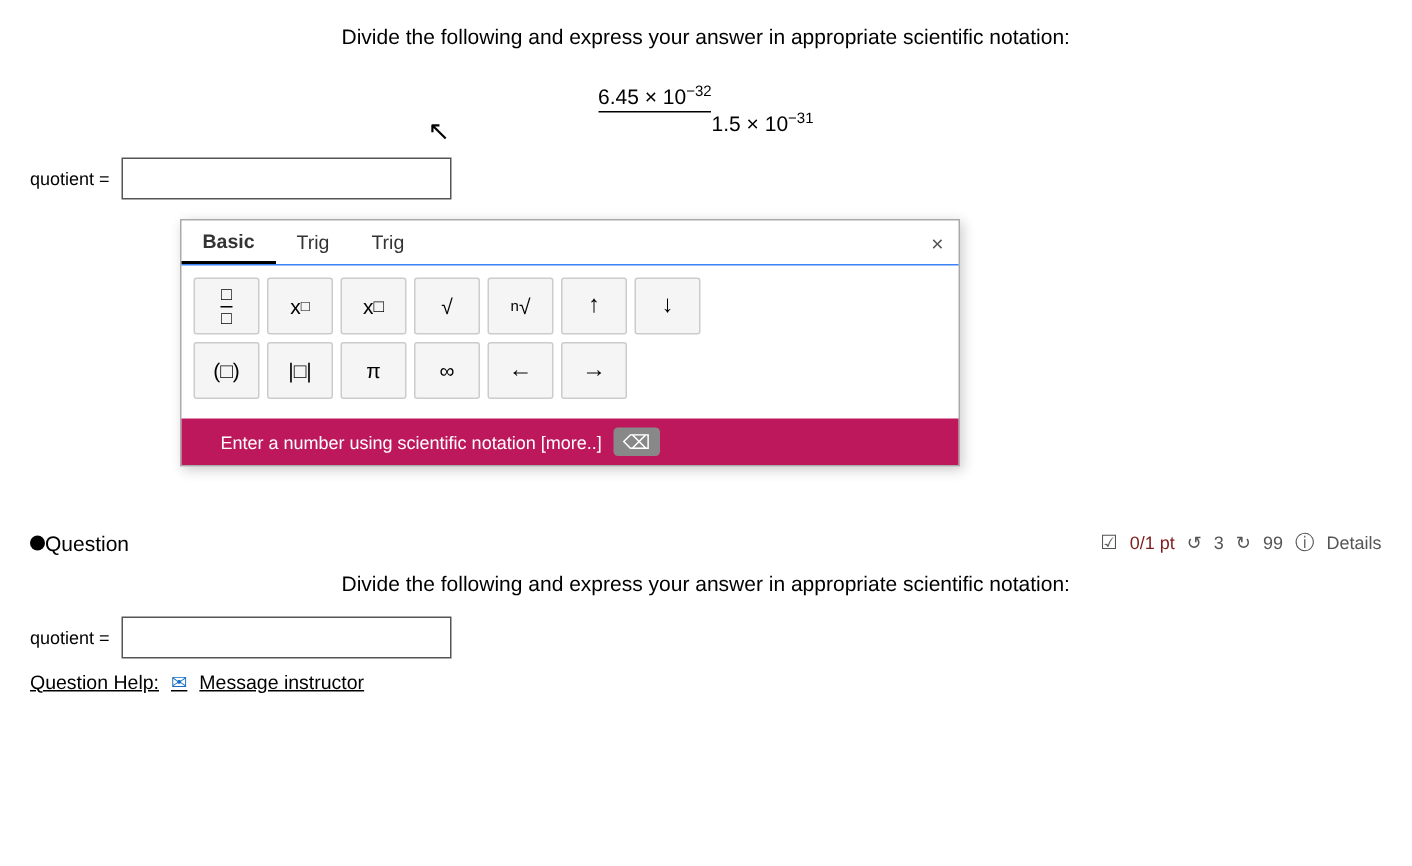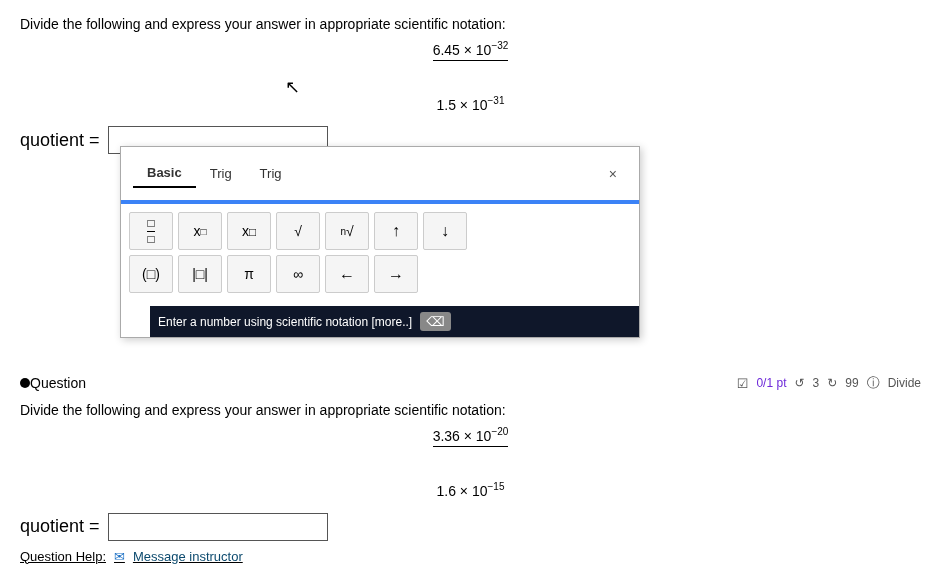--- a/index.html
+++ b/index.html
@@ -18,25 +18,26 @@
       padding: 16px 20px;
     }
 
     .question-block {
       margin-bottom: 20px;
     }
 
     .question-text {
       font-size: 14px;
       margin-bottom: 8px;
+      text-align: center;
     }
 
     .fraction-container {
       display: flex;
-      flex-direction: column;
+      flex-direction: row;
       align-items: center;
       margin: 8px auto;
       width: fit-content;
     }
 
     .fraction-numerator {
       border-bottom: 1.5px solid #000;
       padding-bottom: 2px;
       text-align: center;
       font-size: 14px;
@@ -55,21 +56,21 @@
     }
 
     .quotient-row {
       display: flex;
       align-items: center;
       margin: 14px 0 8px 0;
       gap: 8px;
     }
 
     .quotient-label {
-      font-size: 18px;
+      font-size: 12px;
       white-space: nowrap;
     }
 
     .quotient-input {
       border: 1px solid #555;
       padding: 4px 8px;
       width: 220px;
       height: 28px;
       font-size: 14px;
       outline: none;
@@ -84,22 +85,22 @@
       background: #fff;
       border: 1px solid #aaa;
       box-shadow: 2px 2px 8px rgba(0,0,0,0.2);
       z-index: 100;
     }
 
     .keyboard-header {
       display: flex;
       align-items: center;
       gap: 0;
-      border-bottom: 4px solid #3b82f6;
-      padding: 12px;
+      border-bottom: 1px solid #3b82f6;
+      padding: 0;
     }
 
     .keyboard-tab {
       padding: 6px 14px;
       font-size: 13px;
       cursor: pointer;
       border: none;
       background: none;
       color: #333;
     }
@@ -150,28 +151,27 @@
 
     .kb-btn-wide {
       min-width: 80px;
     }
 
     .kb-btn-arrow {
       font-size: 16px;
     }
 
     .hint-bar {
-      background: #0f172a;
+      background: #be185d;
       color: #fff;
-      padding: 6px 8px;
+      padding: 6px 26px;
       font-size: 12px;
       display: flex;
       align-items: center;
       gap: 8px;
-      margin-left: 29px;
     }
 
     .hint-bar-delete {
       background: #888;
       border-radius: 3px;
       padding: 2px 6px;
       cursor: pointer;
       font-size: 13px;
     }
 
@@ -195,21 +195,21 @@
     .question-meta {
       display: flex;
       align-items: center;
       gap: 8px;
       margin-left: auto;
       font-size: 12px;
       color: #555;
     }
 
     .score-badge {
-      color: #6d28d9;
+      color: #7f1d1d;
       font-size: 12px;
     }
 
     .details-link {
       font-size: 12px;
       color: #555;
     }
 
     
     .question-block-2 {
@@ -219,21 +219,21 @@
     .question-help-row {
       display: flex;
       align-items: center;
       gap: 8px;
       margin-top: 8px;
       font-size: 13px;
       text-decoration: underline;
     }
 
     .message-link {
-      color: #0c4a6e;
+      color: #000000;
       text-decoration: none;
       cursor: pointer;
     }
 
     .message-icon {
       color: #1a6fc4;
       font-size: 13px;
     }
 
     
@@ -342,35 +342,27 @@
     <div class="question-meta">
       <span style="font-size:13px;">☑</span>
       <span class="score-badge">
         <span>0/1 pt</span>
       </span>
       <span>↺</span>
       <span>3</span>
       <span>↻</span>
       <span>99</span>
       <span style="font-size:13px;">ⓘ</span>
-      <span class="details-link">Divide</span>
+      <span class="details-link">Details</span>
     </div>
   </div>
 
   <div class="question-block-2">
     <div class="question-text">Divide the following and express your answer in appropriate scientific notation:</div>
 
-    <div class="fraction-container">
-      <div class="fraction-numerator">
-        <span>3.36 × 10</span><sup>−20</sup>
-      </div>
-      <div class="fraction-denominator">
-        <span>1.6 × 10</span><sup>−15</sup>
-      </div>
-    </div>
 
     <div class="quotient-row">
       <span class="quotient-label">quotient =</span>
       <input class="quotient-input" type="text" value="" style="">
     </div>
 
     <div class="question-help-row">
       <span>Question Help:</span>
       <span class="message-icon">✉</span>
       <a class="message-link">Message instructor</a>

